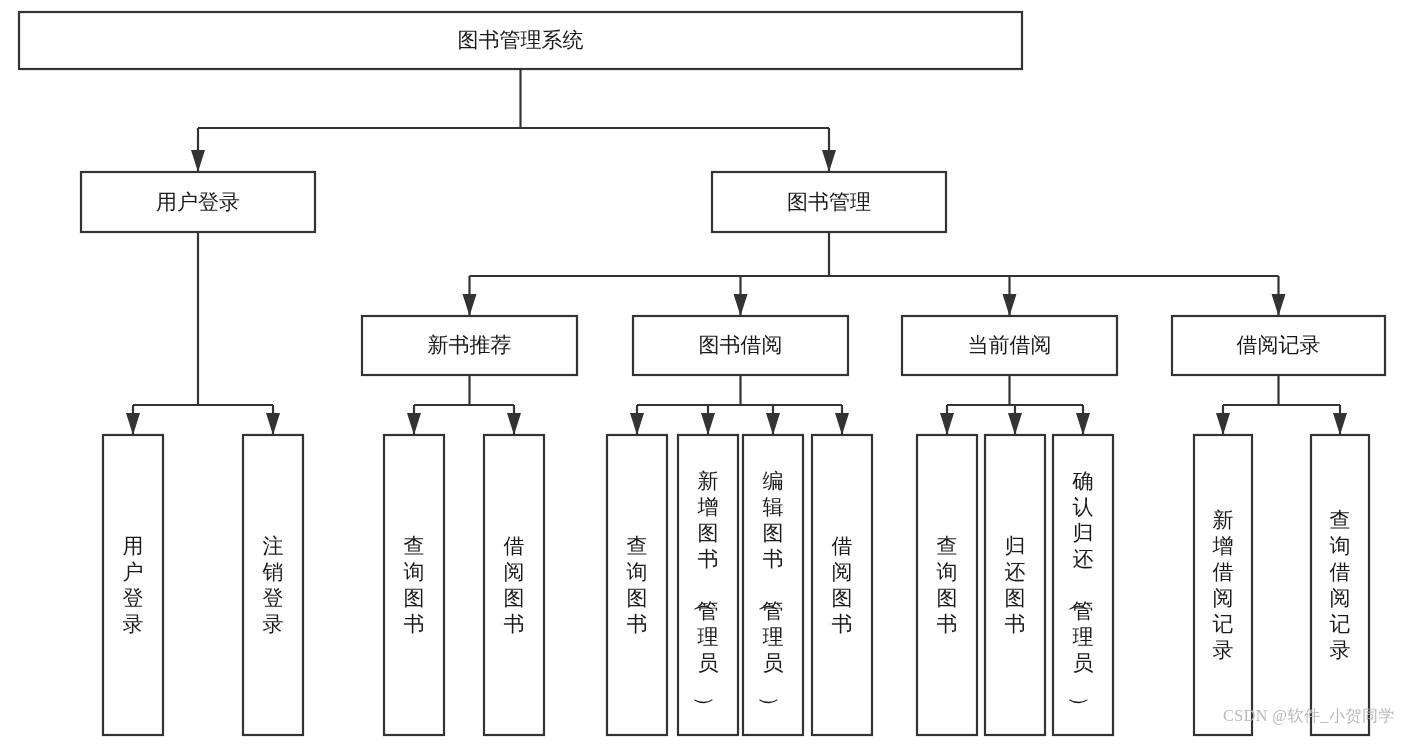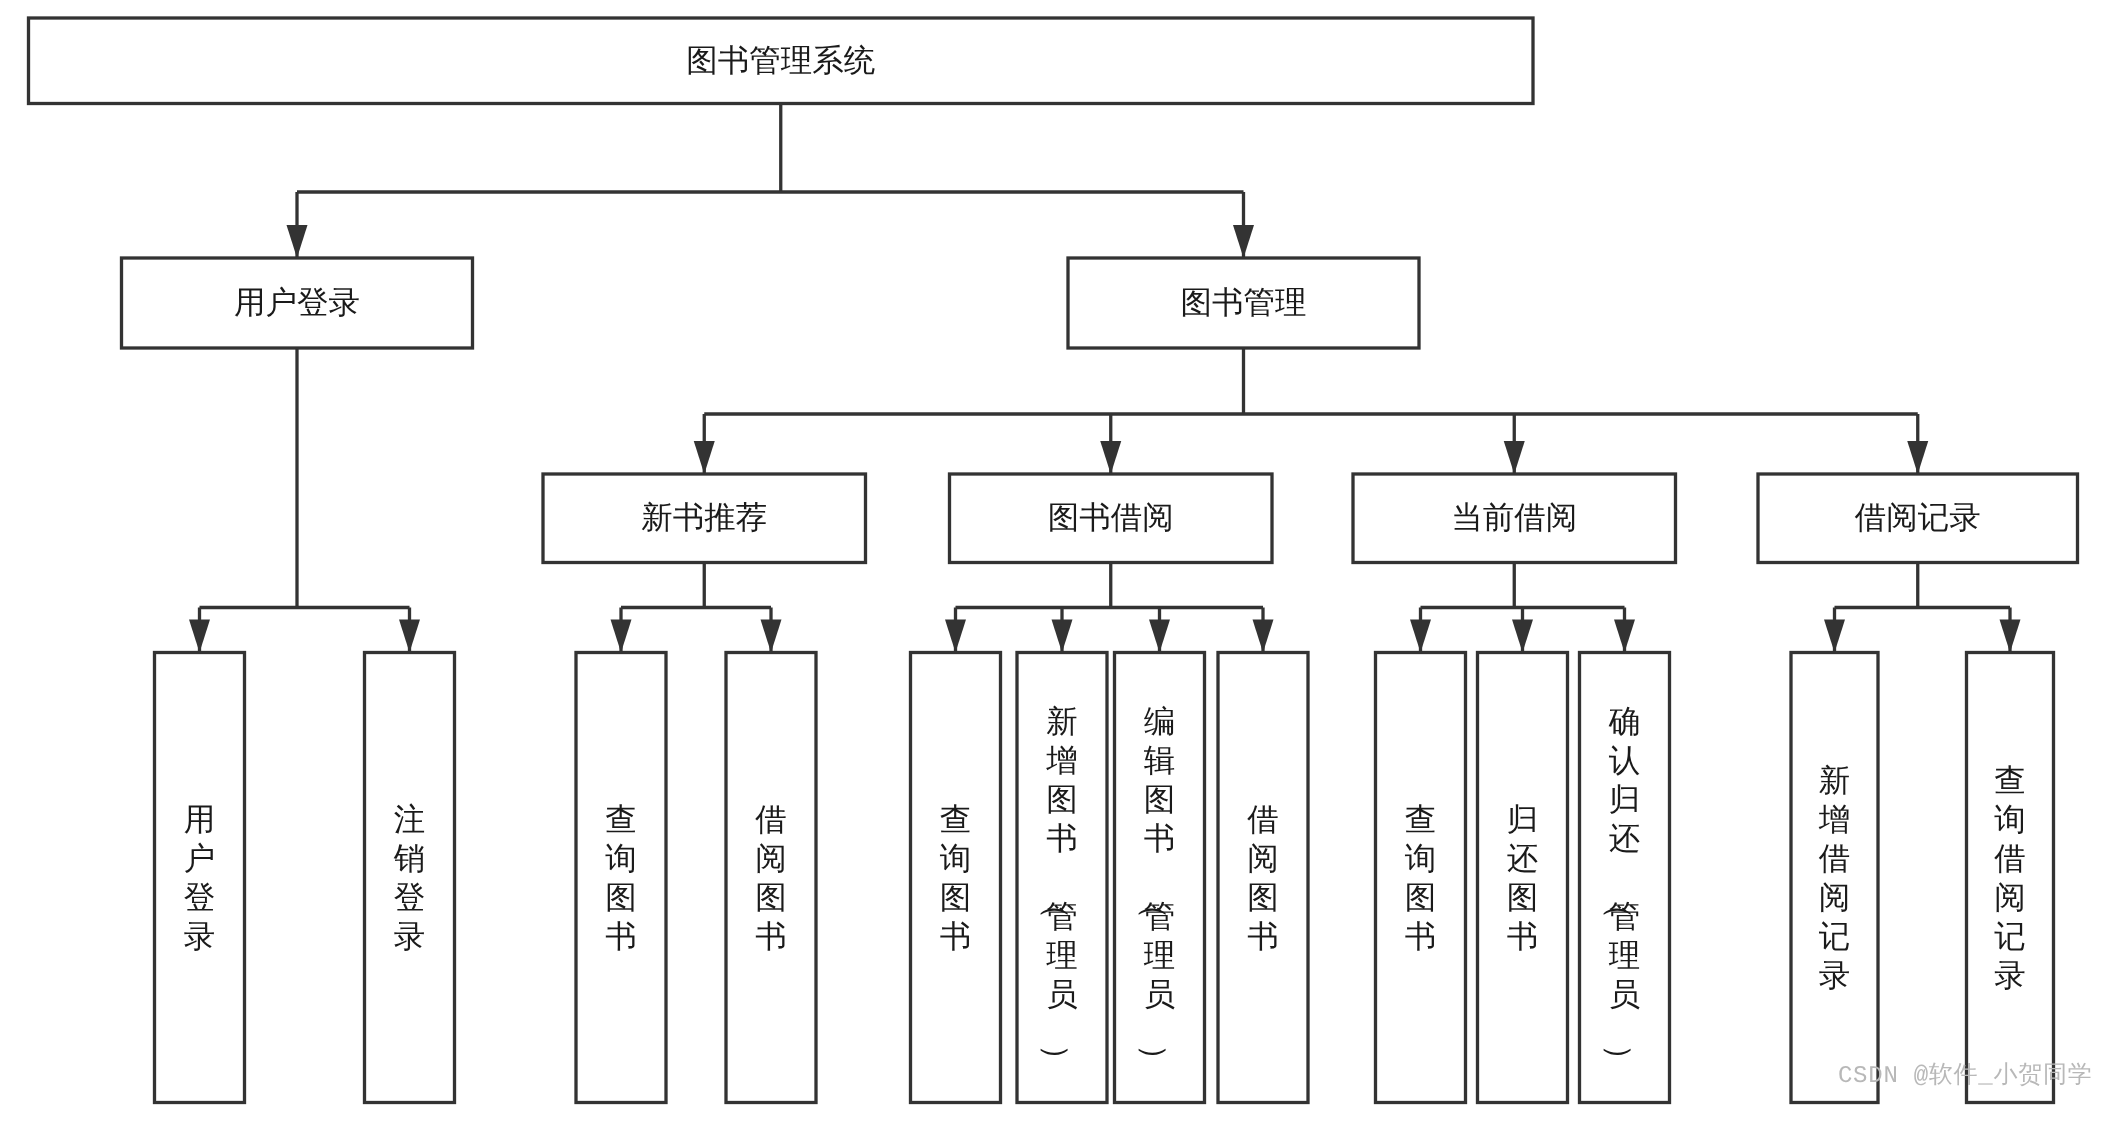--- a/index.html
+++ b/index.html
@@ -52,21 +52,21 @@
   .node-label-v {
     font-family: "Liberation Sans", "DejaVu Sans", sans-serif;
     font-size: 21px;
     fill: #1a1a1a;
     text-anchor: middle;
   }
   .watermark {
     position: absolute;
     right: 10px;
     bottom: 6px;
-    font-family: Liberation Mono, monospace;
+    font-family: Liberation Serif, serif;
     font-size: 16px;
     color: #b8b8b8;
     white-space: nowrap;
     letter-spacing: 0.5px;
     pointer-events: none;
     text-align: center;
   }
 </style>
 </head>
 <body>

